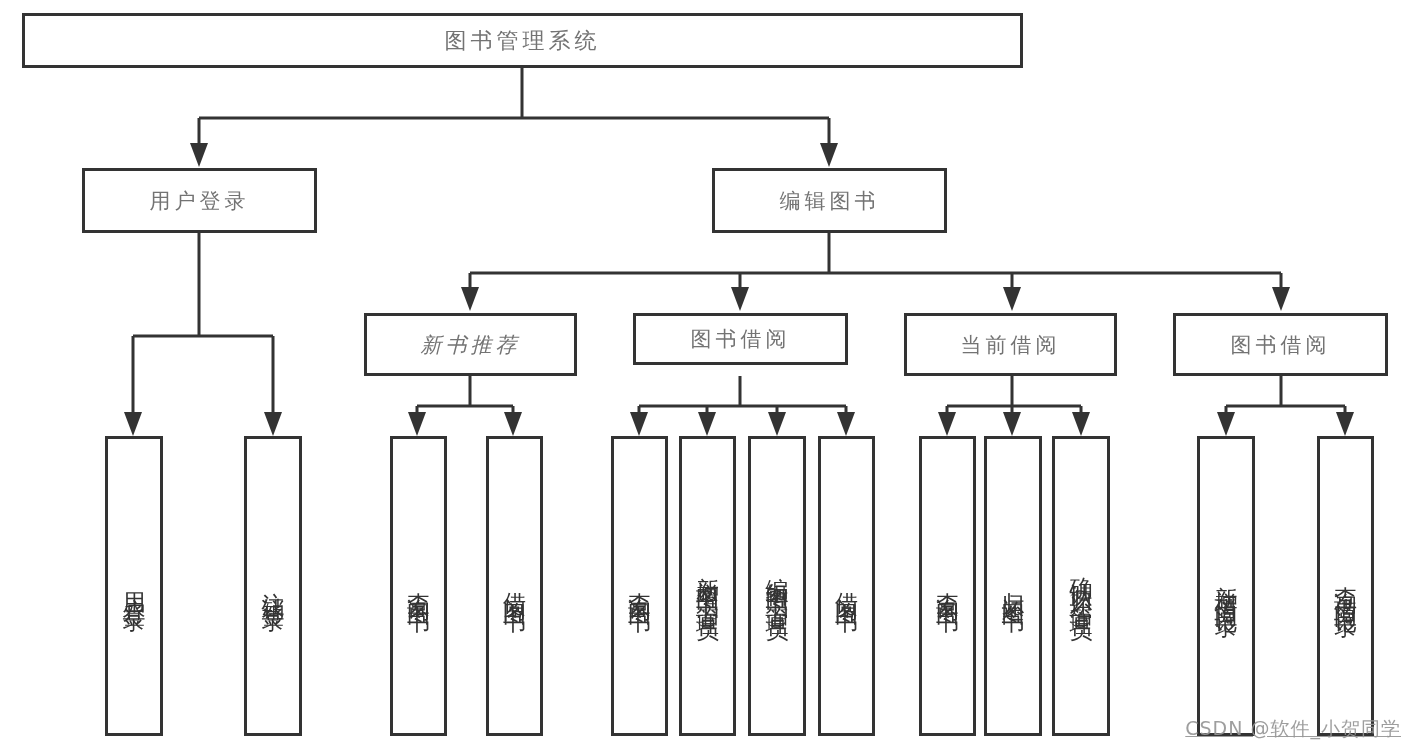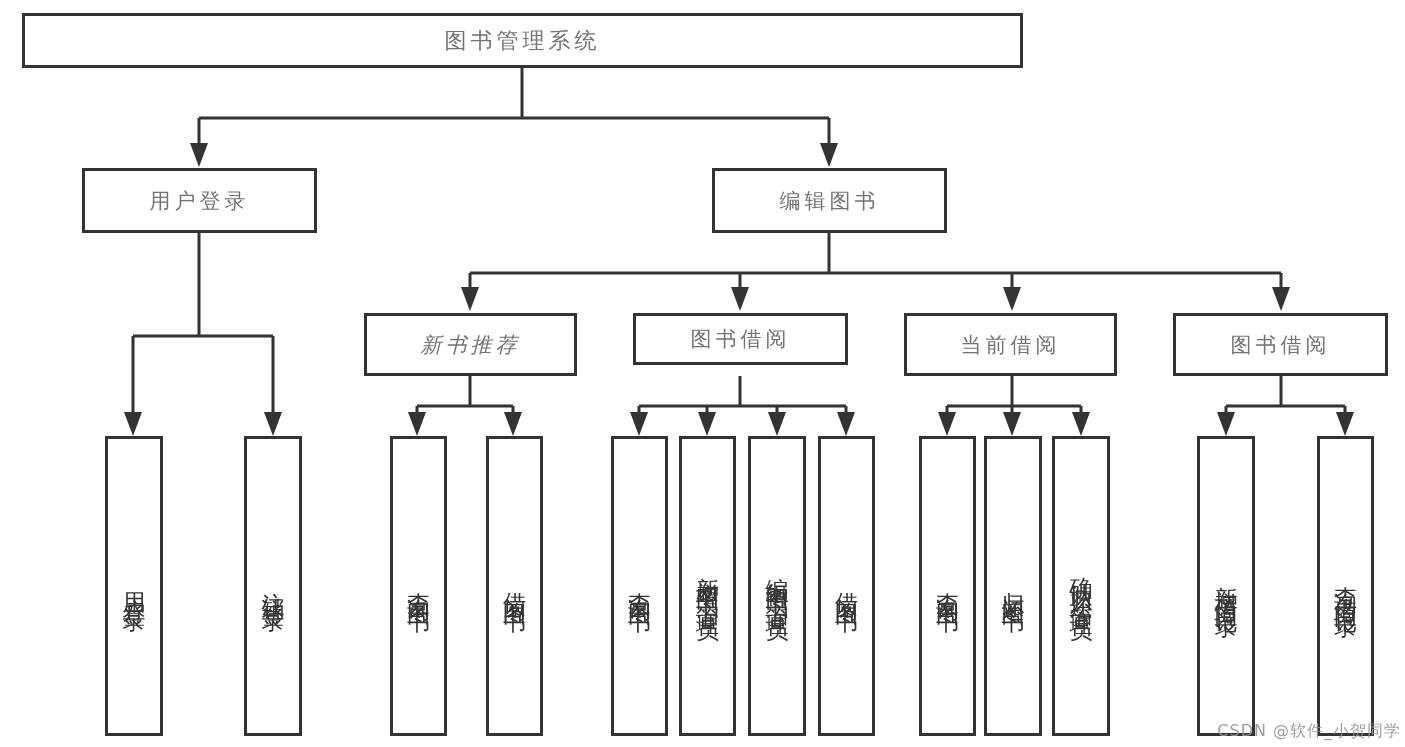--- a/index.html
+++ b/index.html
@@ -36,25 +36,26 @@
     font-size:23px;
     letter-spacing:6px;
     line-height:1;
     color:#333333;
     white-space:nowrap;
   }
   #watermark{
     position:absolute;
     right:4px;
     bottom:5px;
-    font-size:16px;
+    font-size:19px;
     letter-spacing:1px;
     color:rgba(150,150,150,0.92);
     z-index:10;
     white-space:nowrap;
+    text-decoration:underline;
   }
 </style>
 </head>
 <body>
 
 <div id="canvas">
 
   <svg id="wires" width="1405" height="747" viewBox="0 0 1405 747" xmlns="http://www.w3.org/2000/svg">
     <g stroke="#333333" stroke-width="3" fill="none">
       <path d="M522,68 V118 M199,118 H829 M199,118 V145 M829,118 V145"></path>

